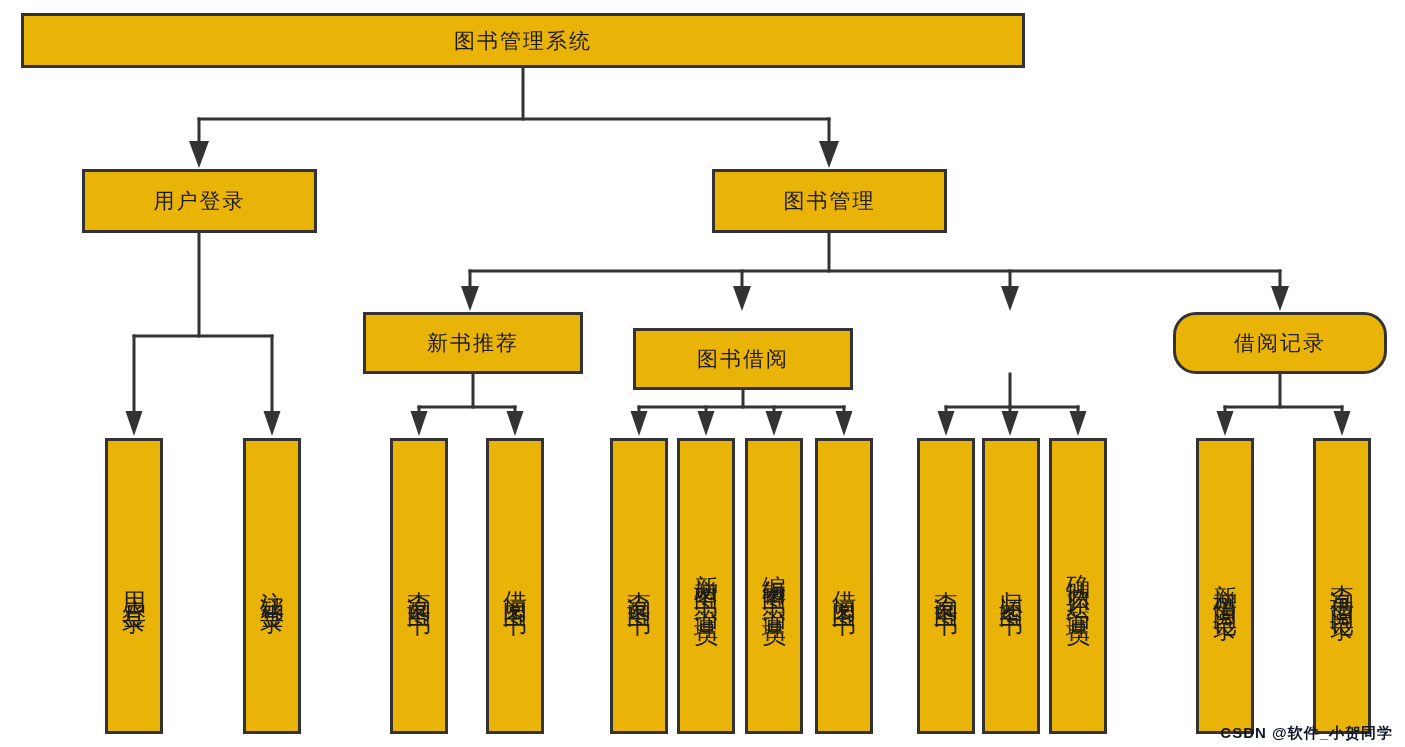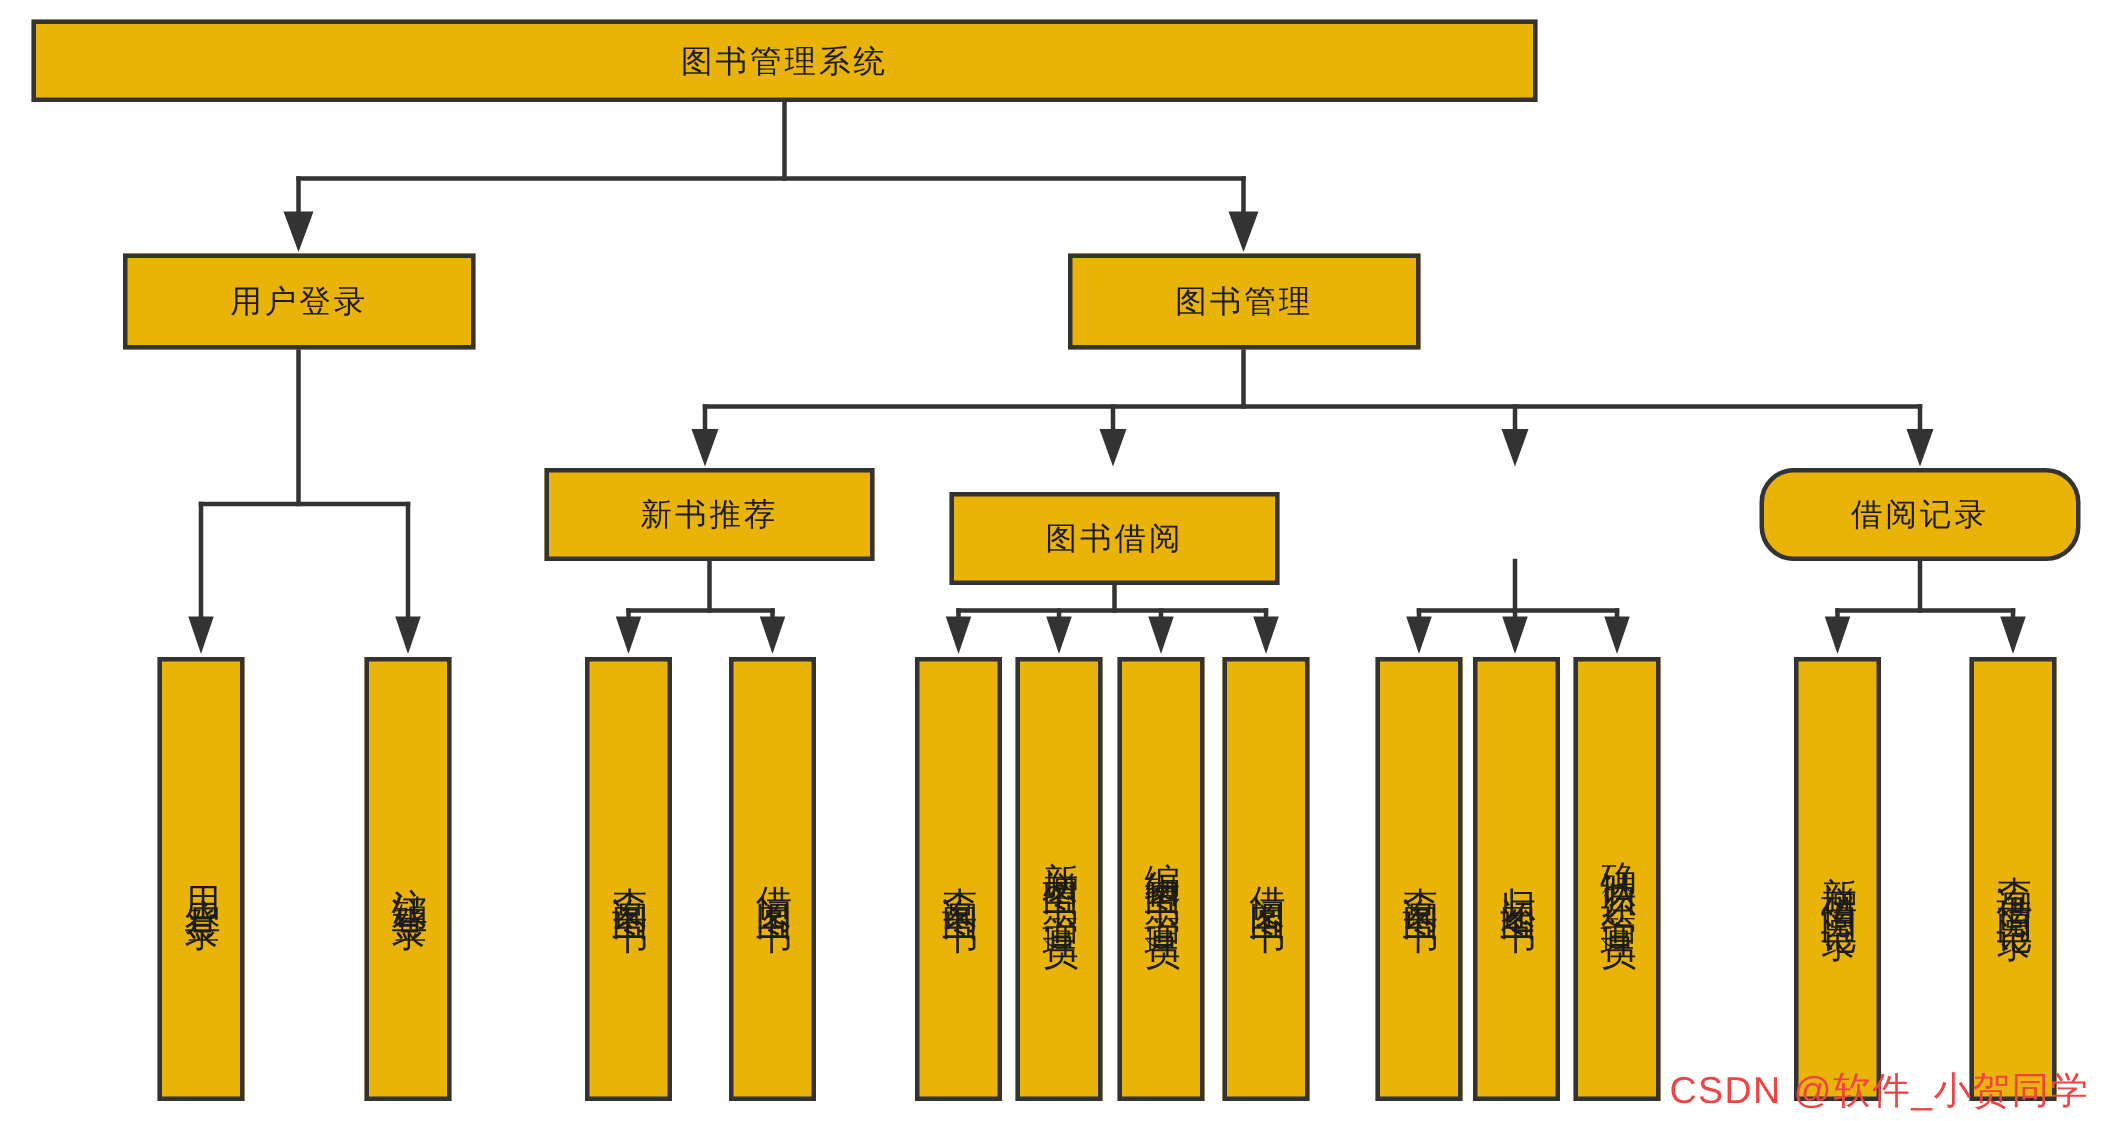--- a/index.html
+++ b/index.html
@@ -35,25 +35,26 @@
     writing-mode: vertical-rl;
     text-orientation: mixed;
     font-size: 24px;
     letter-spacing: 7px;
     line-height: 1;
   }
   .watermark {
     position: absolute;
     right: 12px;
     bottom: 4px;
-    font-size: 25px;
+    font-size: 15px;
     letter-spacing: 1px;
-    color: #ef4444;
+    color: #0f172a;
     z-index: 3;
     white-space: nowrap;
+    font-weight: bold;
   }
 </style>
 </head>
 <body>
 
 <div class="stage">
 
   <svg class="connectors" viewBox="0 0 1405 747" xmlns="http://www.w3.org/2000/svg">
 
     <line x1="523" y1="68" x2="523" y2="119"></line>

